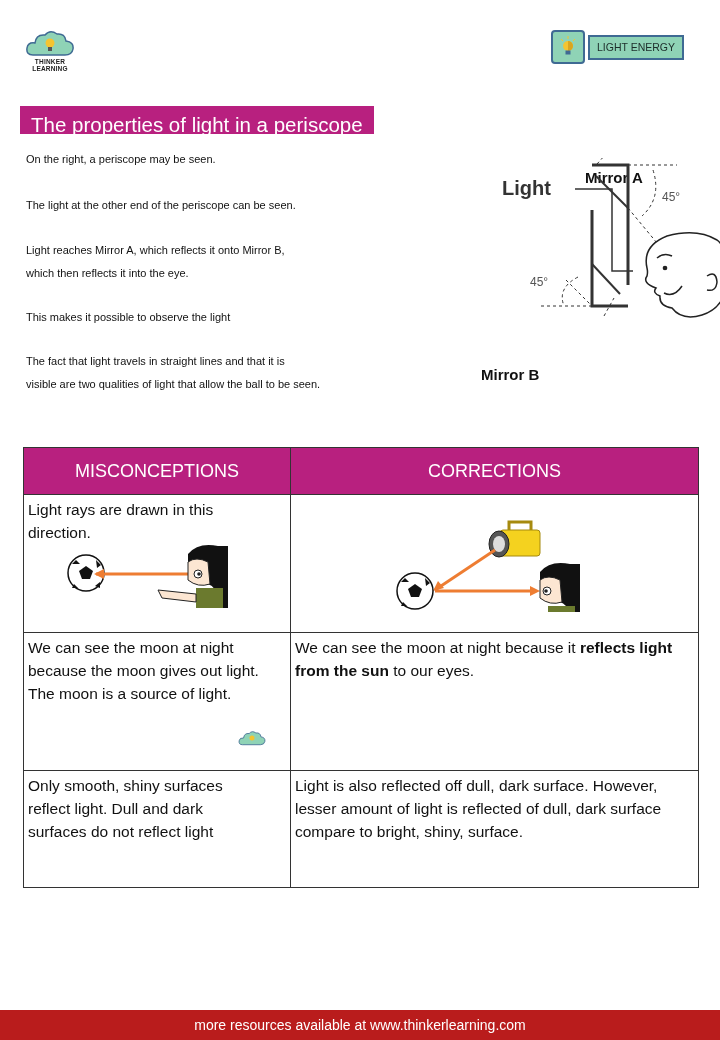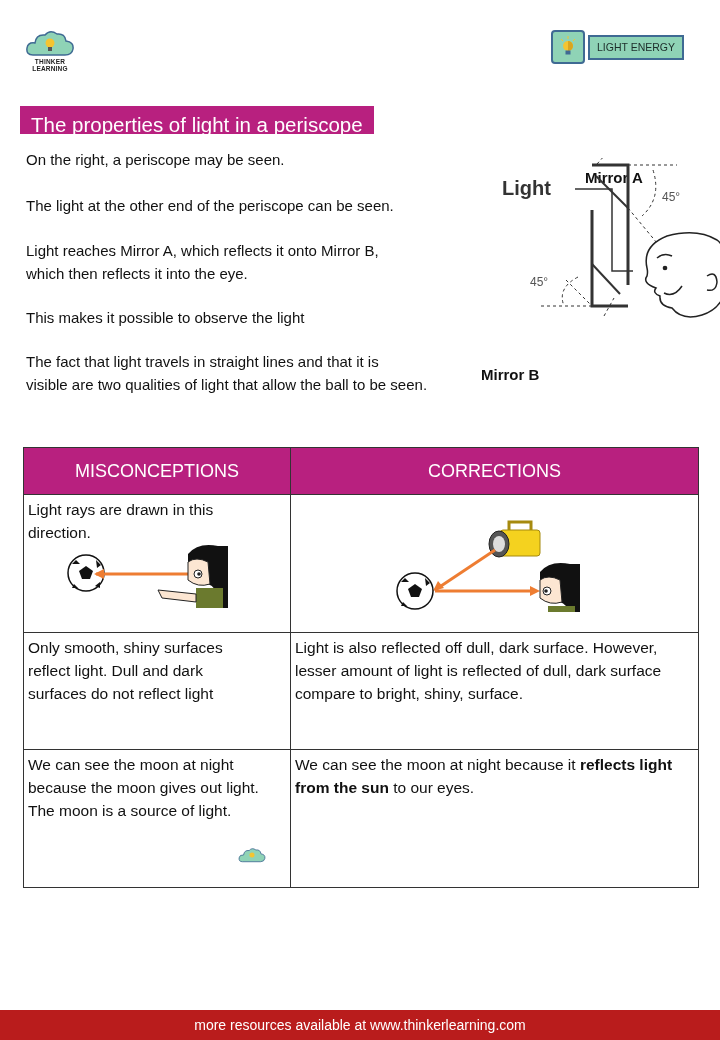--- a/index.html
+++ b/index.html
@@ -8,21 +8,21 @@
   .logo { position:absolute; left:24px; top:28px; width:52px; text-align:center; }
   .logo svg { display:block; margin:0 auto; }
   .logo .lt { font-size:6.5px; font-weight:bold; line-height:7px; color:#222; letter-spacing:0.2px; }
   .badge { position:absolute; left:551px; top:30px; height:34px; }
   .badge .ic { position:absolute; left:0; top:0; width:34px; height:34px; box-sizing:border-box;
                border:2px solid #3f6a93; border-radius:4px; background:#8fd3b6; }
   .badge .lbl { position:absolute; left:37px; top:5px; width:96px; height:25px; box-sizing:border-box;
                 border:2px solid #3f6a93; background:#8fd3b6; font-size:10.5px; line-height:21px; text-align:center; color:#1d2d2a; }
   .title { position:absolute; left:20px; top:106px; height:28px; padding:0 11px; background:#b8207f; color:#fff;
            font-size:20.5px; line-height:38px; white-space:nowrap; }
-  .para { position:absolute; left:26px; font-size:15px; line-height:23px; color:#111; white-space:nowrap; }
+  .para { position:absolute; left:26px; font-size:11px; line-height:23px; color:#111; white-space:nowrap; }
   .mlabel { position:absolute; font-weight:bold; font-size:15px; color:#111;margin-top:27px; }
   .diagram { position:absolute; left:462px; top:158px;margin-left:40px; }
   table.mc { position:absolute; left:23px; top:447px; width:675px; border-collapse:collapse; table-layout:fixed; }
   table.mc td, table.mc th { border:1px solid #333; vertical-align:top; padding:3px 4px; font-size:15.5px; line-height:23px; color:#111; }
   table.mc th { background:#b8207f; color:#fff; font-weight:normal; font-size:18px; height:46px; vertical-align:middle; padding:0;margin-left:32px; }
   .cellpic { position:relative; }
   .footer { position:absolute; left:0; top:1010px; width:720px; height:40px; background:#b91c1c; color:#fff;
             font-size:14px; line-height:30px; text-align:center; }
   b { font-weight:bold; }
 </style>
@@ -157,34 +157,34 @@
             <path d="M160 10 Q170 -2 190 2 L200 2 L200 64 L188 64 Q192 44 180 40 Q166 40 160 30 Z" fill="#111"></path>
             <path d="M160 18 Q168 12 180 18 L182 40 Q170 44 160 36 Z" fill="#fce6d2" stroke="#222" stroke-width="1"></path>
             <circle cx="167" cy="29" r="4" fill="#fff" stroke="#222"></circle>
             <circle cx="166" cy="29" r="1.8" fill="#222"></circle>
             <path d="M168 44 L195 44 L195 50 L168 50 Z" fill="#6b7a2e"></path>
           </g>
         </svg>
       </div>
     </td>
   </tr>
-  <tr style="height:117px">
-    <td style="padding-right:30px">Only smooth, shiny surfaces reflect light. Dull and dark surfaces do not reflect light</td>
-    <td>Light is also reflected off dull, dark surface. However, lesser amount of light is reflected of dull, dark surface compare to bright, shiny, surface.</td>
-  </tr>
   <tr style="height:138px">
     <td>
       <div>We can see the moon at night because the moon gives out light. The moon is a source of light.</div>
       <div style="position:relative; left:210px; top:22px; width:30px;">
         <svg width="28" height="22" viewBox="0 0 50 30">
           <path d="M8 27 Q1 27 2 20 Q3 14 10 15 Q11 6 20 7 Q25 1 32 6 Q40 5 41 13 Q49 14 48 21 Q47 27 40 27 Z" fill="#8fd3b6" stroke="#3f6a93" stroke-width="1.5"></path>
           <circle cx="25" cy="15" r="4.5" fill="#f4c430"></circle>
         </svg>
       </div>
     </td>
     <td>
       <span>We can see the moon at night because it </span><b>reflects light from the sun</b><span> to our eyes.</span>
     </td>
   </tr>
+  <tr style="height:117px">
+    <td style="padding-right:30px">Only smooth, shiny surfaces reflect light. Dull and dark surfaces do not reflect light</td>
+    <td>Light is also reflected off dull, dark surface. However, lesser amount of light is reflected of dull, dark surface compare to bright, shiny, surface.</td>
+  </tr>
 </tbody>
   </table>
 
 <div class="footer">more resources available at www.thinkerlearning.com</div>
 
 </body></html>

